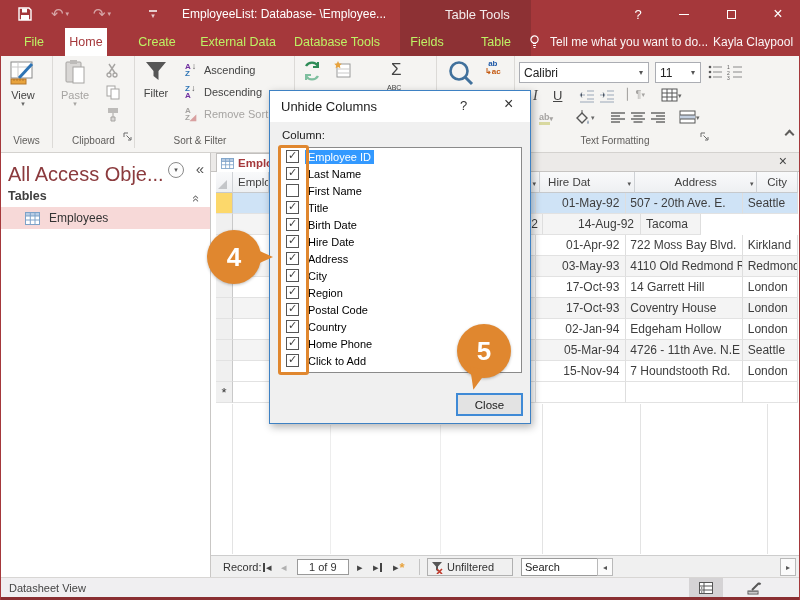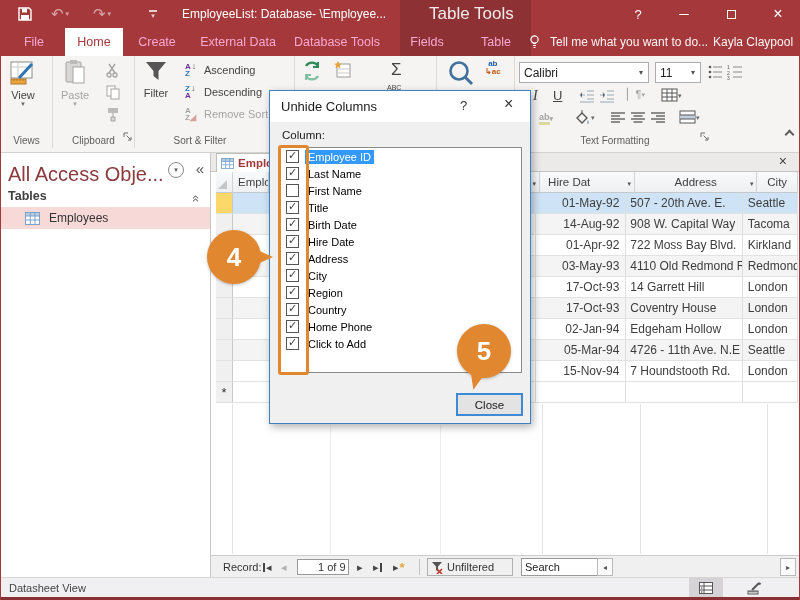--- a/index.html
+++ b/index.html
@@ -9,30 +9,30 @@
           border-left:1px solid #a5383b;border-right:1px solid #a5383b;}
 
   
   .topbar{position:absolute;left:0;top:0;width:800px;height:56px;background:#a5383b;}
   .context-block{position:absolute;left:399px;top:0;width:131px;height:56px;background:#8d3134;}
   .titlebar{position:absolute;left:0;top:0;width:800px;height:28px;color:#fff;}
   .tb-item{position:absolute;top:0;height:28px;display:flex;align-items:center;color:#fff;}
   .qat-faded{color:rgba(255,255,255,.55);font-size:15px;}
   .mini-caret{font-size:7px;color:rgba(255,255,255,.55);margin-left:2px;}
   .win-title{font-size:12px;color:#fff;white-space:nowrap;}
-  .ctx-label{font-size:17px;color:rgba(255,255,255,.9);}
+  .ctx-label{font-size:13px;color:rgba(255,255,255,.9);margin-left:16px;}
   .winbtn{font-size:13px;color:#fff;justify-content:center;width:30px;}
   .max-box{width:9px;height:9px;border:1px solid #fff;display:inline-block;}
   .min-bar{width:10px;height:1px;background:#fff;display:inline-block;}
   .qat-bar{display:inline-block;width:8px;height:2px;background:rgba(255,255,255,.75);margin-bottom:1px;}
   .qat-stack{display:flex;flex-direction:column;align-items:center;line-height:5px;}
 
   .tabrow{position:absolute;left:0;top:28px;width:800px;height:28px;}
   .rtab{position:absolute;top:0;height:28px;display:flex;align-items:center;justify-content:center;
-        color:#f9a8d4;font-size:12.5px;cursor:default;}
+        color:#bef264;font-size:12.5px;cursor:default;}
   .rtab.active{background:#fff;color:#a5383b;}
   .tellme{position:absolute;top:0;height:28px;display:flex;align-items:center;color:rgba(255,255,255,.95);font-size:12px;gap:10px;}
 
   
   .ribbon{position:absolute;left:0;top:56px;width:800px;height:97px;background:#f5f4f2;border-bottom:1px solid #d4d2cf;}
   .rgroup{position:absolute;top:0;height:92px;border-right:1px solid #dcdad7;}
   .grp-label{position:absolute;bottom:2px;width:100%;text-align:center;font-size:10px;color:#5f5d5b;}
   .bigbtn{position:absolute;top:3px;display:flex;flex-direction:column;align-items:center;font-size:11px;color:#444;}
   .bigbtn .cap{margin-top:2px;}
   .caret{font-size:7px;color:#666;line-height:6px;}
@@ -98,21 +98,21 @@
   .dsr-row.sel .dcell{background:#cfe3f6;}
   .vline{position:absolute;width:1px;background:#e3e3e3;}
 
   
   .recbar{position:absolute;left:210px;top:555px;width:646px;height:22px;background:#f0f0f0;border-top:1px solid #cdcdcd;font-size:11px;color:#333;}
   .rb{position:absolute;top:0;height:22px;display:flex;align-items:center;}
   .tri-l{color:#444;font-size:11px;} .tri-r{color:#444;font-size:11px;}
   .tri-dim{color:#b0b0b0;font-size:11px;}
   .nbar{display:inline-block;width:2px;height:9px;background:#444;}
   .posbox{position:absolute;left:86px;top:3px;width:52px;height:16px;background:#fff;border:1px solid #9a9a9a;
-          font-size:11px;display:flex;align-items:center;padding-left:20px;}
+          font-size:11px;display:flex;align-items:center;padding-left:11px;}
   .newstar{color:#e8a33d;font-weight:bold;font-size:13px;margin-left:1px;}
   .vsep{position:absolute;left:208px;top:3px;width:1px;height:16px;background:#c4c4c4;}
   .unfbtn{position:absolute;left:216px;top:2px;width:86px;height:18px;border:1px solid #b0b0b0;background:#f0f0f0;
           display:flex;align-items:center;gap:4px;padding-left:3px;}
   .srchbox{position:absolute;left:310px;top:2px;width:84px;height:18px;border:1px solid #9a9a9a;background:#fff;
            font-size:11px;font-family:"Liberation Sans",sans-serif;padding-left:3px;color:#222;}
   .scrbtn{position:absolute;top:2px;width:16px;height:18px;background:#fbfbfb;border:1px solid #b9b9b9;
           display:flex;align-items:center;justify-content:center;font-size:8px;color:#555;}
 
   
@@ -188,21 +188,21 @@
           <span class="min-bar"></span>
         </div>
       <div class="tb-item winbtn" style="left:715px;">
           <span class="max-box"></span>
         </div>
       <div class="tb-item winbtn" style="left:762px;font-size:16px;">×</div>
     </div>
 
     <div class="tabrow">
       <div class="rtab" style="left:10px;width:46px;">File</div>
-      <div class="rtab active" style="left:64px;width:58px;">Home</div>
+      <div class="rtab active" style="left:64px;width:42px;">Home</div>
       <div class="rtab" style="left:128px;width:56px;">Create</div>
       <div class="rtab" style="left:192px;width:90px;">External Data</div>
       <div class="rtab" style="left:288px;width:96px;">Database Tools</div>
       <div class="rtab" style="left:402px;width:48px;">Fields</div>
       <div class="rtab" style="left:460px;width:46px;margin-left:12px;">Table</div>
       <div class="tellme" style="left:528px;">
         <svg width="11" height="14" viewBox="0 0 11 14">
             <circle cx="5.5" cy="4.5" r="3.6" fill="none" stroke="#fff" stroke-width="1.2"></circle>
             <path d="M4 8.5 h3 M4 10.5 h3 M4.5 12.5 h2" stroke="#fff" stroke-width="1.1"></path>
           </svg>
@@ -529,21 +529,20 @@
     </div>
     <div class="dsr-row sel">
       <div class="dcell c-frag">48</div>
       <div class="dcell c-hire">01-May-92</div>
       <div class="dcell c-addr">507 - 20th Ave. E.</div>
       <div class="dcell c-city">Seattle</div>
     </div>
     <div class="dsr-row alt">
       <div class="dcell c-frag">52</div>
       <div class="dcell c-hire">14-Aug-92</div>
-      <div class="dcell c-addr">908 W. Capital Way</div>
       <div class="dcell c-city">Tacoma</div>
     </div>
     <div class="dsr-row">
       <div class="dcell c-frag">63</div>
       <div class="dcell c-hire">01-Apr-92</div>
       <div class="dcell c-addr">722 Moss Bay Blvd.</div>
       <div class="dcell c-city">Kirkland</div>
     </div>
     <div class="dsr-row alt">
       <div class="dcell c-frag">37</div>
@@ -633,20 +632,24 @@
           <span class="cb checked"></span>
           <span class="uh-label">Address</span>
         </div>
       <div class="uh-item">
           <span class="cb checked"></span>
           <span class="uh-label">City</span>
         </div>
       <div class="uh-item">
           <span class="cb checked"></span>
           <span class="uh-label">Region</span>
+        </div>
+      <div class="uh-item">
+          <span class="cb checked"></span>
+          <span class="uh-label">Postal Code</span>
         </div>
       <div class="uh-item">
           <span class="cb checked"></span>
           <span class="uh-label">Country</span>
         </div>
       <div class="uh-item">
           <span class="cb checked"></span>
           <span class="uh-label">Home Phone</span>
         </div>
       <div class="uh-item">

